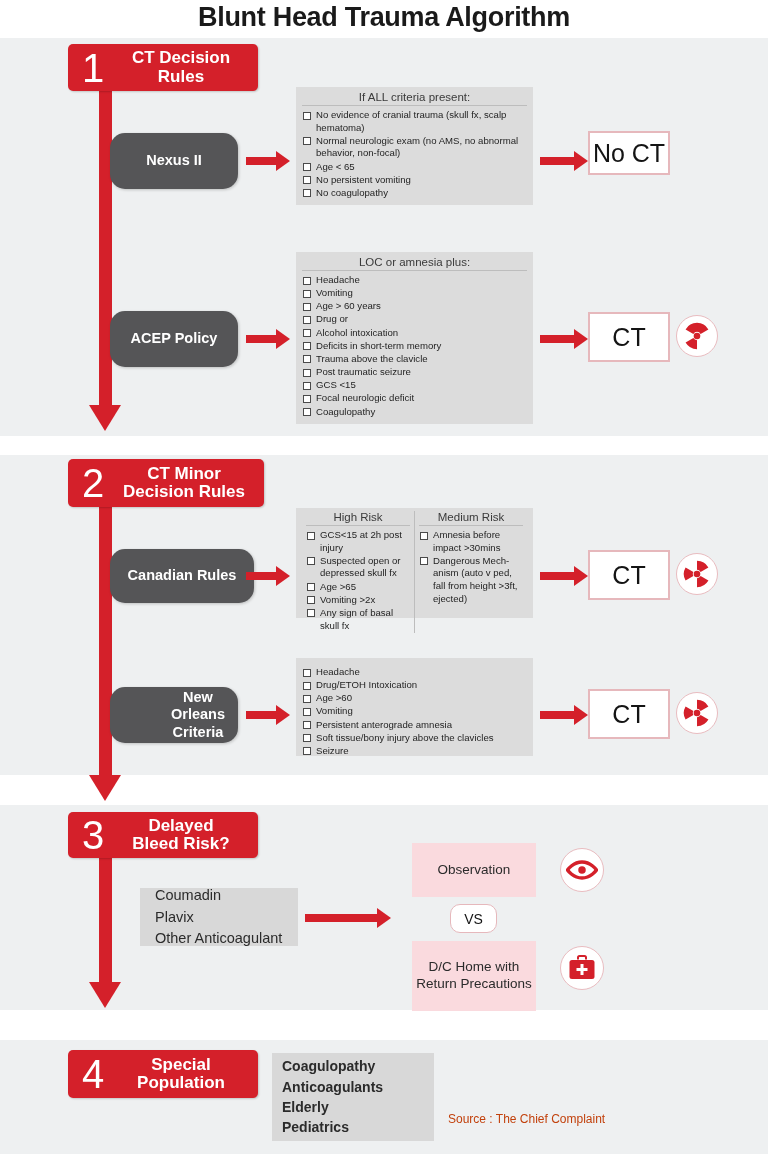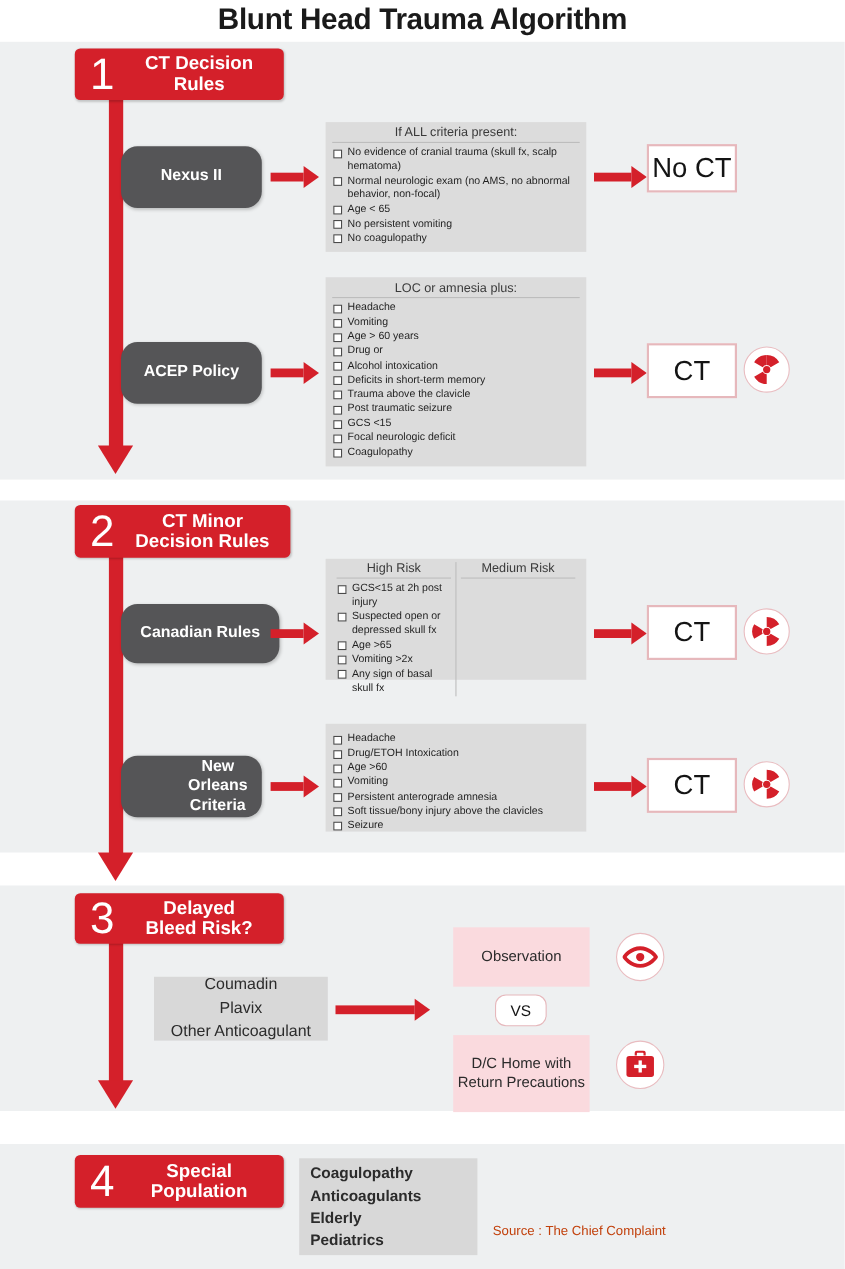--- a/index.html
+++ b/index.html
@@ -148,22 +148,22 @@
     border: 1.5px solid #e9bcc0;
     background: #ffffff;
     display: flex; align-items: center; justify-content: center;
   }
 
   
   .graytext {
     position: absolute;
     background: #d8d8d8;
     display: flex; flex-direction: column;
-    align-items: center; justify-content: center;
-    font-size: 14.5px; color: #2b2b2b; line-height: 1.45;
+    align-items: flex-start; justify-content: center;
+    font-size: 14.5px; color: #2b2b2b; line-height: 1.45; padding-left: 15px;
   }
   .graytext.left {
     align-items: flex-start;
     padding-left: 10px;
     font-weight: bold; font-size: 14px;
   }
 
   .source {
     position: absolute;
     font-size: 12px; color: #c2410c; text-align: right;
@@ -189,21 +189,21 @@
   </span>
 </div>
 
 <div class="dbox" style="left:110px;top:133px;width:128px;height:56px;">Nexus II</div>
 
 <div class="harrow" style="left:246px;top:151px;width:44px;">
   <div class="shaft" style="width:30px;"></div>
     <div class="head" style="left:30px;"></div>
 </div>
 
-<div class="panel" style="left:296px;top:111px;width:237px;height:118px;">
+<div class="panel" style="left:296px;top:87px;width:237px;height:118px;">
   <div class="panel-head">If ALL criteria present:</div>
   <ul class="crit">
     <li>No evidence of cranial trauma (skull fx, scalp hematoma)</li>
     <li>Normal neurologic exam (no AMS, no abnormal behavior,  non-focal)</li>
     <li>Age &lt; 65</li>
     <li>No persistent vomiting</li>
     <li>No coagulopathy</li>
   </ul>
 </div>
 
@@ -278,20 +278,24 @@
       <ul class="crit">
         <li>GCS&lt;15 at 2h post injury</li>
         <li>Suspected open or depressed skull fx</li>
         <li>Age &gt;65</li>
         <li>Vomiting &gt;2x</li>
         <li>Any sign of basal skull fx</li>
       </ul>
     </div>
     <div class="col">
       <div class="panel-head">Medium Risk</div>
+      <ul class="crit">
+        <li>Amnesia before impact &gt;30mins</li>
+        <li>Dangerous Mech-anism (auto v ped, fall from height &gt;3ft, ejected)</li>
+      </ul>
     </div>
   </div>
 </div>
 
 <div class="harrow" style="left:540px;top:566px;width:48px;">
   <div class="shaft" style="width:34px;"></div>
     <div class="head" style="left:34px;"></div>
 </div>
 
 <div class="outbox" style="left:588px;top:550px;width:82px;height:50px;">CT</div>

